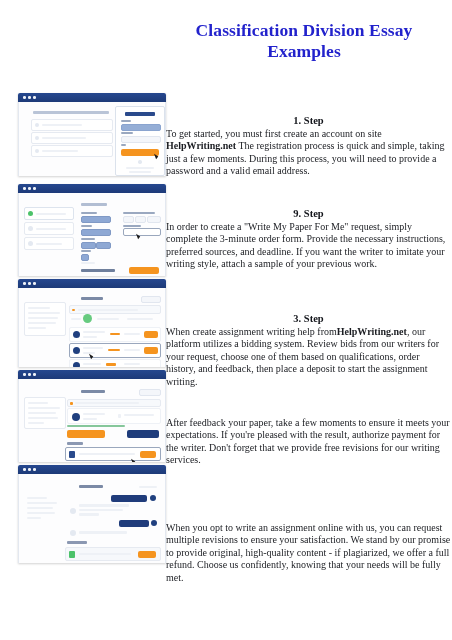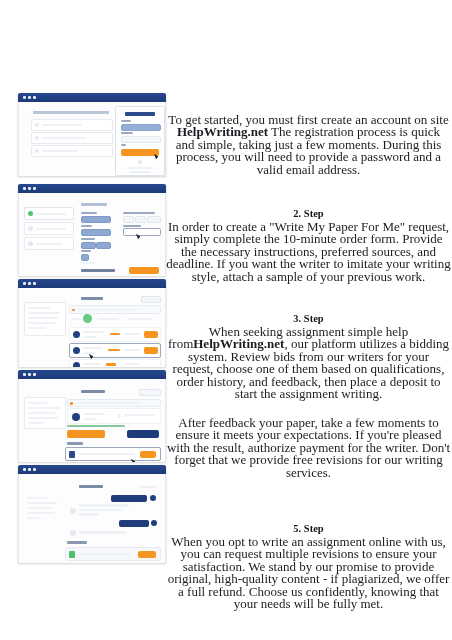--- a/index.html
+++ b/index.html
@@ -49,23 +49,23 @@
   }
   .step-head {
     text-align: center;
     font-weight: bold;
     font-size: 10.5px;
     line-height: 13px;
     margin-bottom: 1px;
     color: #14161c;
   }
   .step-body {
-    font-size: 13px;
+    font-size: 10px;
     line-height: 12.4px;
-    text-align: center;
+    text-align: left;
     color: #1b1d22;
     hyphens: none;
   }
   .step-body b {
     font-weight: bold;
   }
 
   
   .sb1 { height: 78px; }
   .sb2 { height: 90px; }
@@ -152,20 +152,21 @@
     border: 1px solid #9aa7bd;
     border-radius: 2px;
     background: #ffffff;
   }
 </style>
 </head>
 <body>
 
 <div class="page">
 
+  <div class="doc-title">Classification Division Essay Examples</div>
 
   <div class="shot" style="top:93px; height:83px;">
     <div class="shot-bar">
       <span class="dot"></span>
       <span class="dot"></span>
       <span class="dot"></span>
     </div>
     <div class="shot-body" style="height:74px;">
 
       <div class="bar" style="left:14px; top:9px; width:76px; height:3px; background:#b9c4d7;"></div>
@@ -381,37 +382,37 @@
         <span class="bar" style="left:3px; top:2.5px; width:6px; height:7px; background:#4cc26a;"></span>
         <span class="bar light" style="left:13px; top:5px; width:52px; height:2px;"></span>
         <span class="btn-orange" style="left:72px; top:2.5px; width:18px; height:7px;"></span>
       </div>
     </div>
   </div>
 
   <div class="steps">
 
     <div class="step-block sb1">
+      <div class="step-head">1. Step</div>
       <div class="step-body"><span>To get started, you must first create an account on site </span><b>HelpWriting.net</b><span> The registration process is quick and simple, taking just a few moments. During this process, you will need to provide a password and a valid email address.</span></div>
     </div>
 
     <div class="step-block sb2">
-      <div class="step-head">2. Step</div>
-      <div class="step-body"><span>In order to create a "Write My Paper For Me" request, simply complete the 10-minute order form. Provide the necessary instructions, preferred sources, and deadline. If you want the writer to imitate your writing style, attach a sample of your previous work.</span><b></b><span></span></div>
+      <div class="step-head">9. Step</div>
+      <div class="step-body"><span>In order to create a "Write My Paper For Me" request, simply complete the 3-minute order form. Provide the necessary instructions, preferred sources, and deadline. If you want the writer to imitate your writing style, attach a sample of your previous work.</span><b></b><span></span></div>
     </div>
 
     <div class="step-block sb3">
       <div class="step-head">3. Step</div>
-      <div class="step-body"><span>When seeking assignment simple help from</span><b>HelpWriting.net</b><span>, our platform utilizes a bidding system. Review bids from our writers for your request, choose one of them based on qualifications, order history, and feedback, then place a deposit to start the assignment writing.</span></div>
+      <div class="step-body"><span>When create assignment writing help from</span><b>HelpWriting.net</b><span>, our platform utilizes a bidding system. Review bids from our writers for your request, choose one of them based on qualifications, order history, and feedback, then place a deposit to start the assignment writing.</span></div>
     </div>
 
     <div class="step-block sb4">
       <div class="step-body"><span>After feedback your paper, take a few moments to ensure it meets your expectations. If you're pleased with the result, authorize payment for the writer. Don't forget that we provide free revisions for our writing services.</span><b></b><span></span></div>
     </div>
 
     <div class="step-block sb5">
-      <div class="step-head">5. Step</div>
       <div class="step-body"><span>When you opt to write an assignment online with us, you can request multiple revisions to ensure your satisfaction. We stand by our promise to provide original, high-quality content - if plagiarized, we offer a full refund. Choose us confidently, knowing that your needs will be fully met.</span><b></b><span></span></div>
     </div>
 
   </div>
 
 </div>
 
 </body></html>

